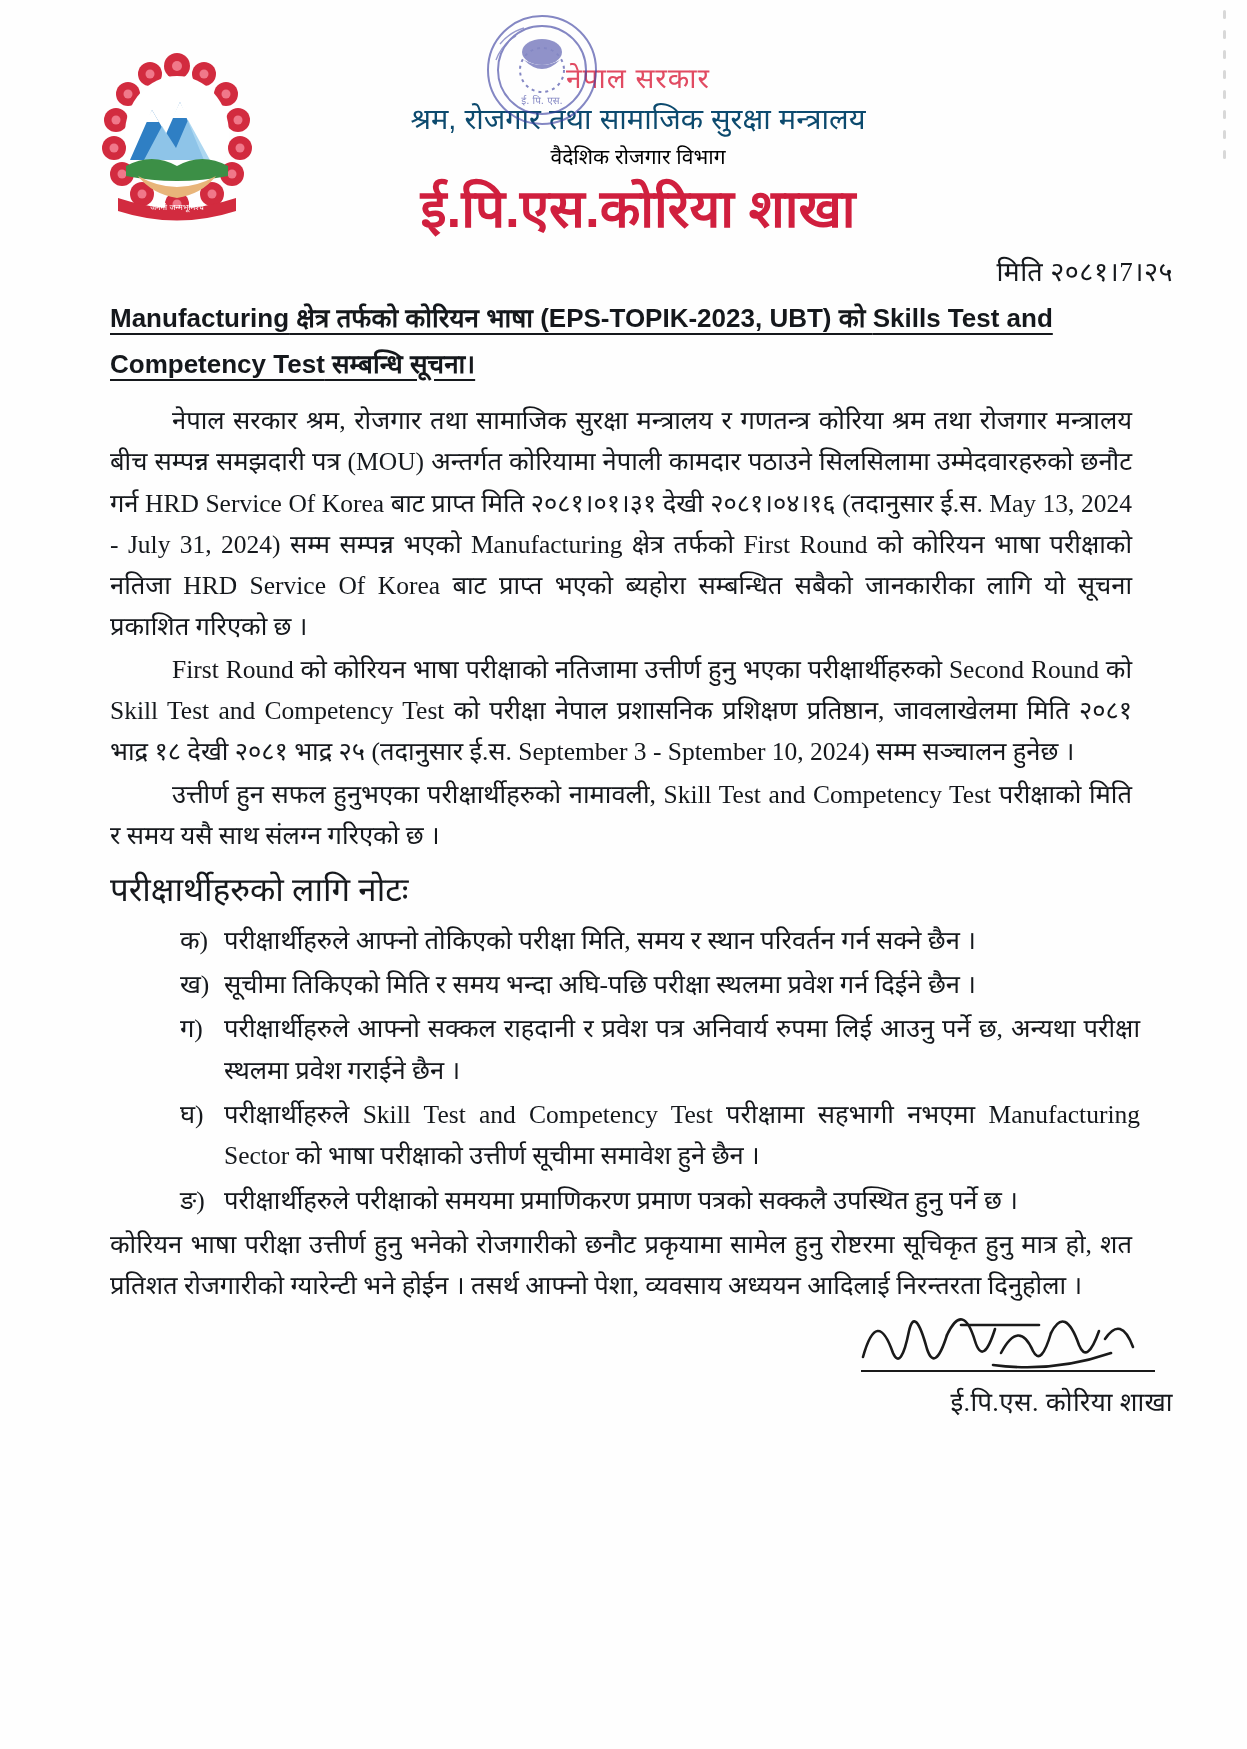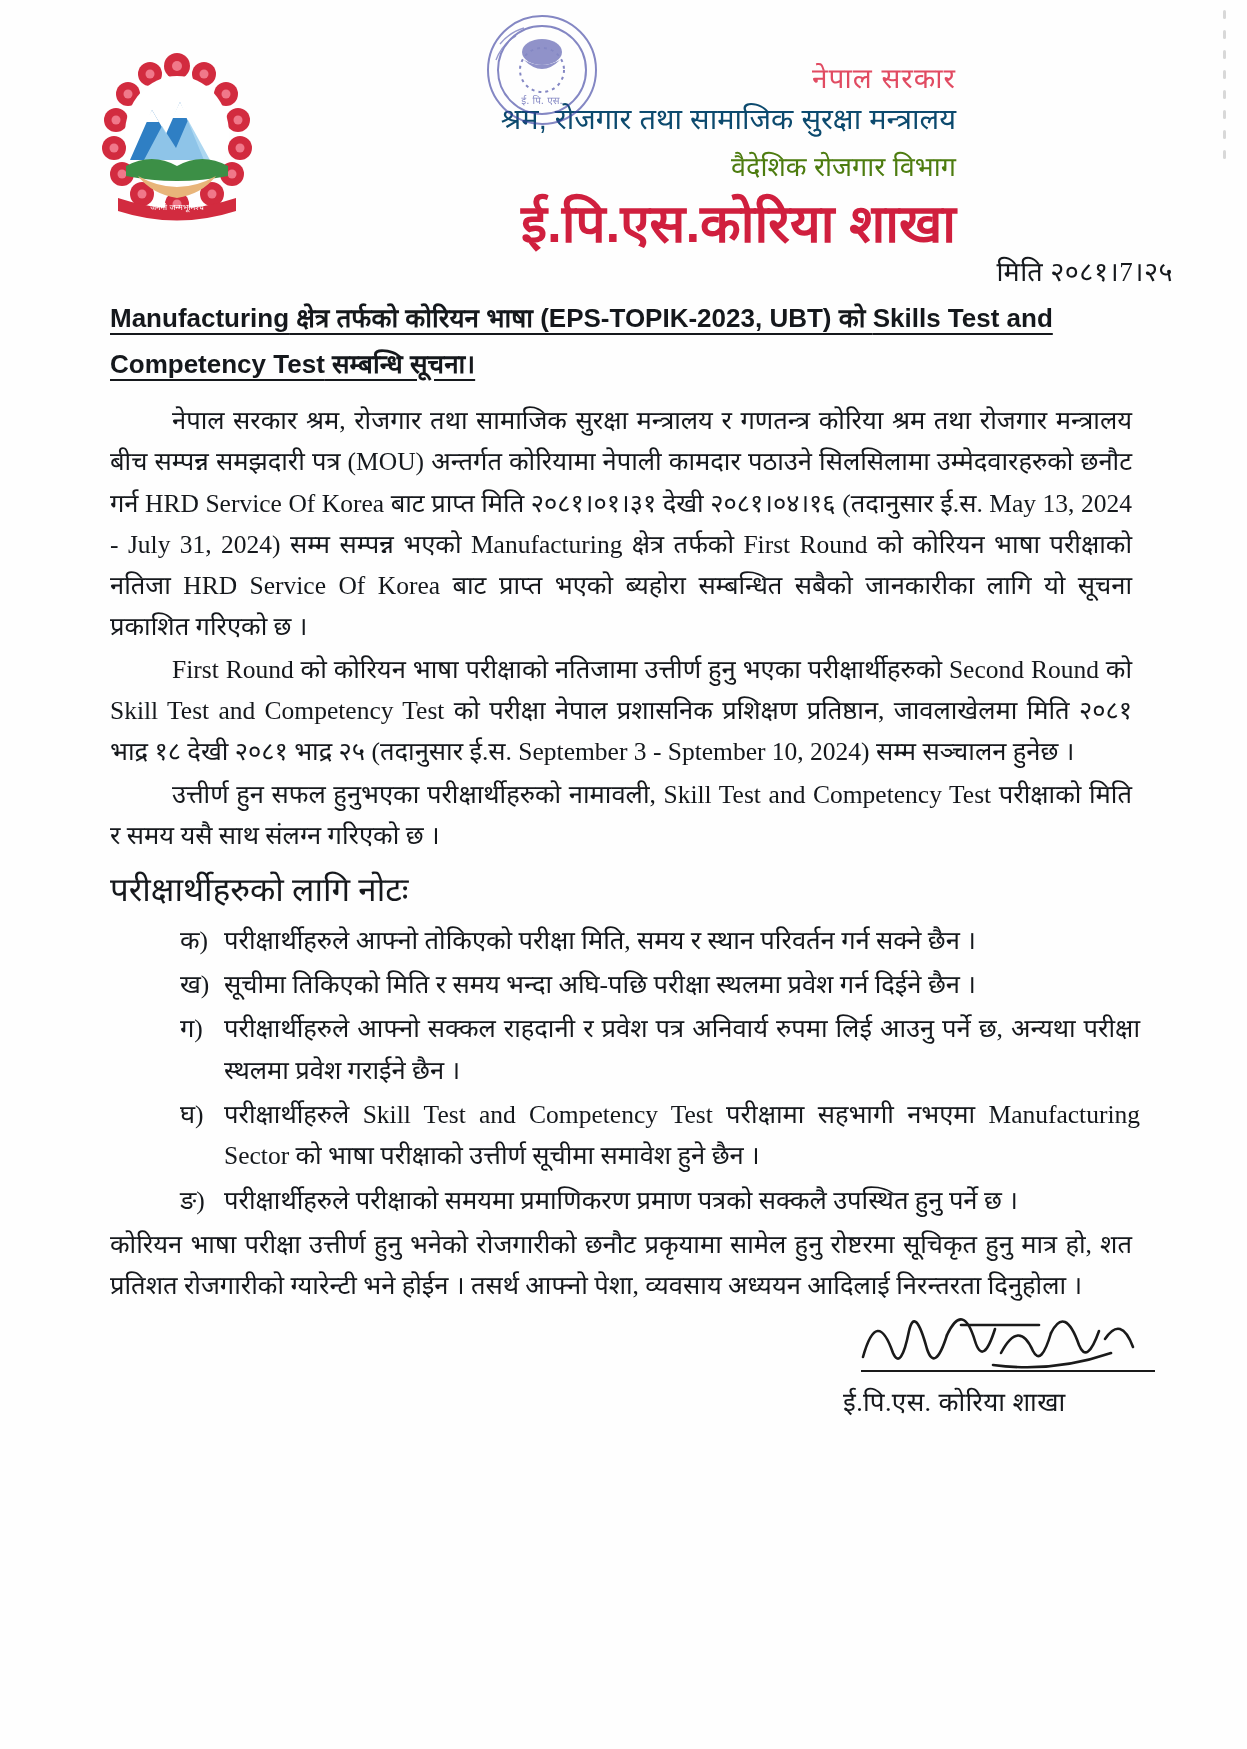--- a/index.html
+++ b/index.html
@@ -29,44 +29,44 @@
     position: absolute;
     left: 92px;
     top: 48px;
     width: 170px;
     height: 180px;
   }
   .emblem svg { display: block; width: 100%; height: 100%; }
 
   .head-text {
     position: absolute;
-    left: 296px;
+    left: 308px;
     top: 62px;
     width: 660px;
-    text-align: right;
+    text-align: center;
     color: #d7304a;
     font-family: "Liberation Sans", "DejaVu Sans", sans-serif;
   }
   .head-line-1 {
     font-size: 28px;
     letter-spacing: 1px;
     line-height: 1.2;
     color: #e14b62;
   }
   .head-line-2 {
     font-size: 29px;
     line-height: 1.45;
     margin-top: 2px;
     color: #0c4a6e;
   }
   .head-line-3 {
-    font-size: 27px;
+    font-size: 21px;
     line-height: 1.4;
-    margin-top: 9px;
-    color: #4d7c0f;
+    margin-top: 2px;
+    color: #000000;
   }
   .head-line-4 {
     font-size: 53px;
     font-weight: bold;
     line-height: 1.35;
     margin-top: 2px;
     color: #d01f3e;
   }
 
   
@@ -176,21 +176,21 @@
     margin-top: 30px;
     padding-right: 330px;
   }
 
   
   .sign-block {
     position: absolute;
     right: 74px;
     bottom: 330px;
     width: 330px;
-    text-align: left;
+    text-align: right;
   }
   .sign-scribble {
     height: 86px;
     margin-bottom: 2px;
   }
   .sign-scribble svg { display: block; width: 100%; height: 100%; }
   .sign-label {
     font-size: 26px;
     letter-spacing: 0.4px;
   }

